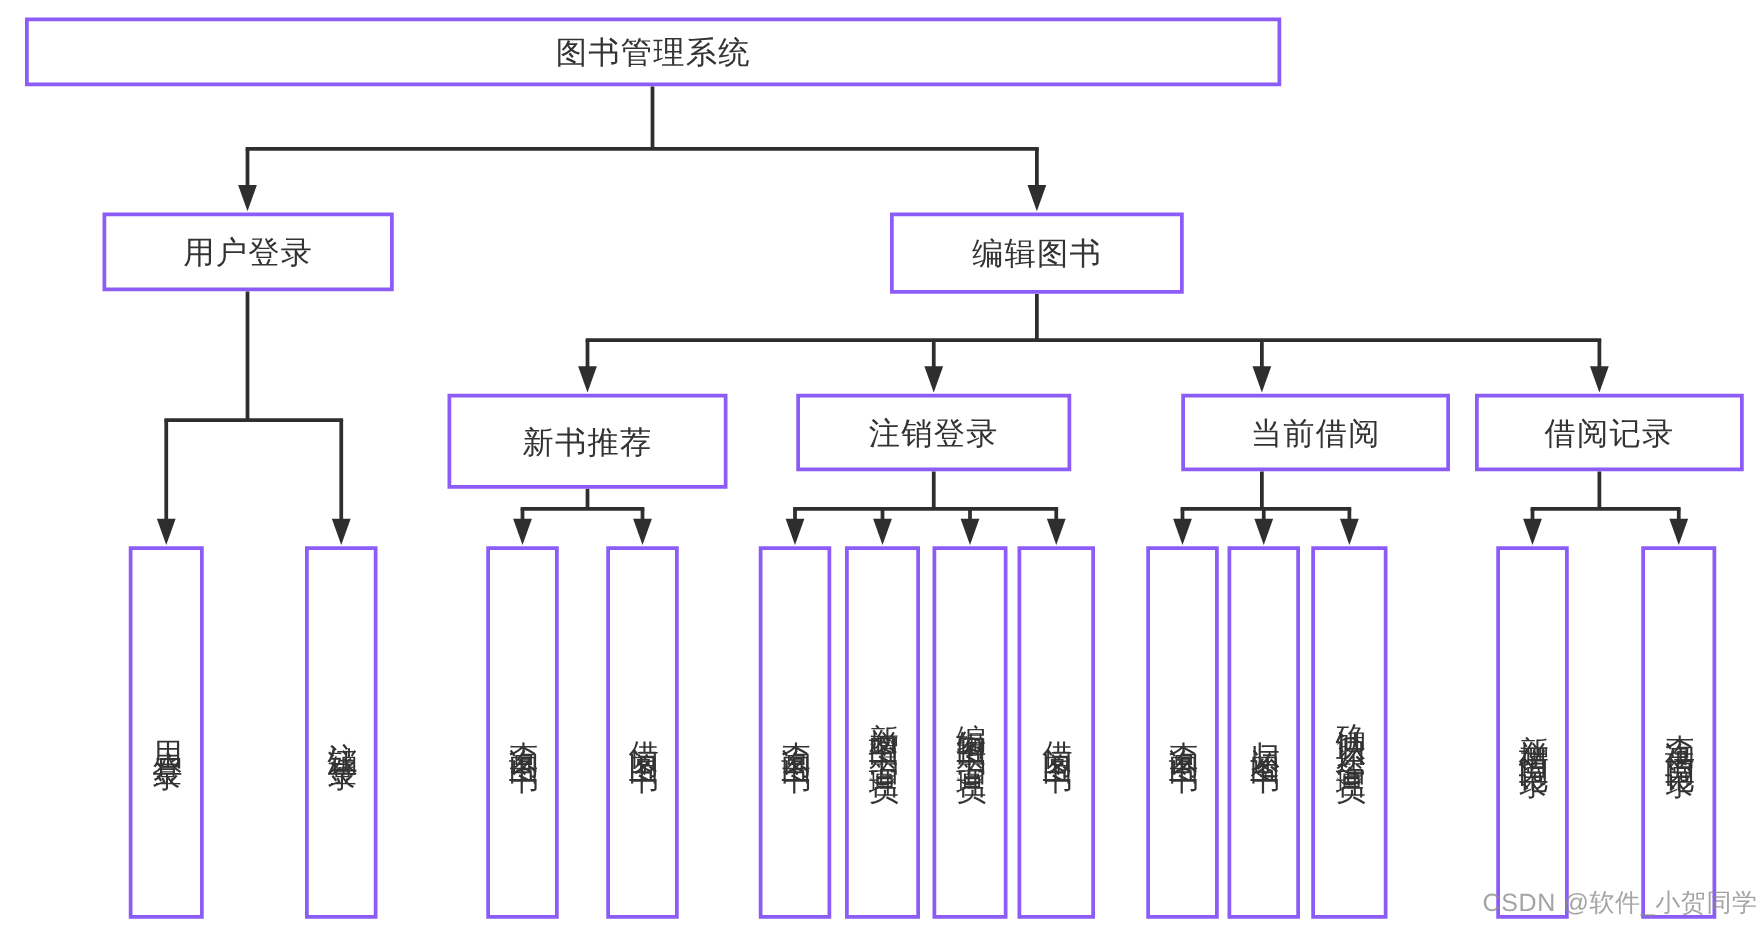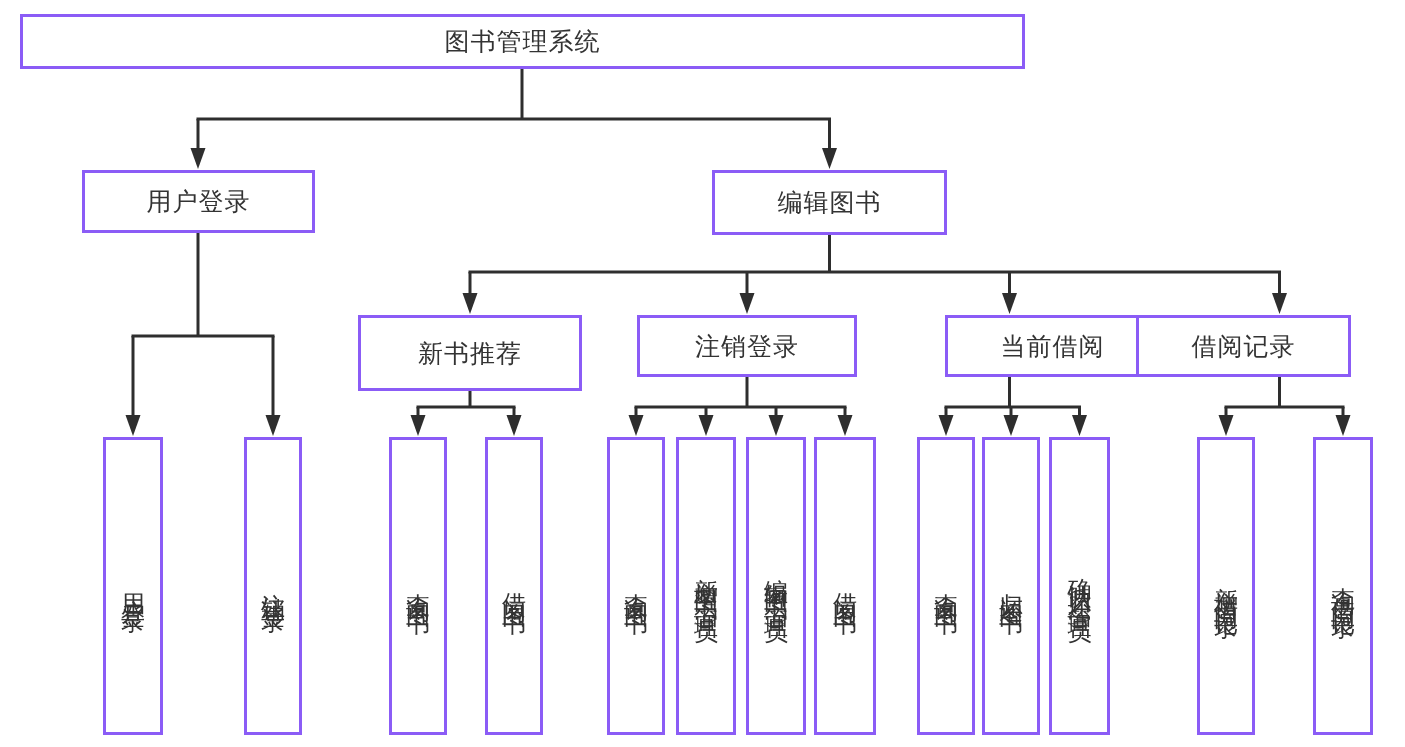--- a/index.html
+++ b/index.html
@@ -126,34 +126,35 @@
   </svg>
 
   <div class="node" style="left:20px; top:14px; width:1005px; height:55px;">图书管理系统</div>
 
   <div class="node" style="left:82px; top:170px; width:233px; height:63px;">用户登录</div>
   <div class="node" style="left:712px; top:170px; width:235px; height:65px;">编辑图书</div>
 
   <div class="node" style="left:358px; top:315px; width:224px; height:76px;">新书推荐</div>
   <div class="node" style="left:637px; top:315px; width:220px; height:62px;">注销登录</div>
   <div class="node" style="left:902px; top:315px; width:215px; height:62px;margin-left:43px;">当前借阅</div>
-  <div class="node" style="left:1136px; top:315px; width:215px; height:62px;text-align:center;">借阅记录</div>
+  <div class="node" style="left:1180px; top:315px; width:215px; height:62px;text-align:center;">借阅记录</div>
 
   <div class="node leaf" style="left:103px; top:437px; width:60px; height:298px;">用户登录</div>
   <div class="node leaf" style="left:244px; top:437px; width:58px; height:298px;">注销登录</div>
 
   <div class="node leaf" style="left:389px; top:437px; width:58px; height:298px;">查询图书</div>
   <div class="node leaf" style="left:485px; top:437px; width:58px; height:298px;">借阅图书</div>
 
   <div class="node leaf" style="left:607px; top:437px; width:58px; height:298px;">查询图书</div>
   <div class="node leaf" style="left:676px; top:437px; width:60px; height:298px;">新增图书（管理员）</div>
   <div class="node leaf" style="left:746px; top:437px; width:60px; height:298px;">编辑图书（管理员）</div>
   <div class="node leaf" style="left:814px; top:437px; width:62px; height:298px;">借阅图书</div>
 
   <div class="node leaf" style="left:917px; top:437px; width:58px; height:298px;">查询图书</div>
   <div class="node leaf" style="left:982px; top:437px; width:58px; height:298px;">归还图书</div>
   <div class="node leaf" style="left:1049px; top:437px; width:61px; height:298px;">确认归还（管理员）</div>
 
   <div class="node leaf" style="left:1197px; top:437px; width:58px; height:298px;">新增借阅记录</div>
   <div class="node leaf" style="left:1313px; top:437px; width:60px; height:298px;">查询借阅记录</div>
 
+  <div class="watermark">CSDN @软件_小贺同学</div>
 
 </div>
 
 </body></html>

